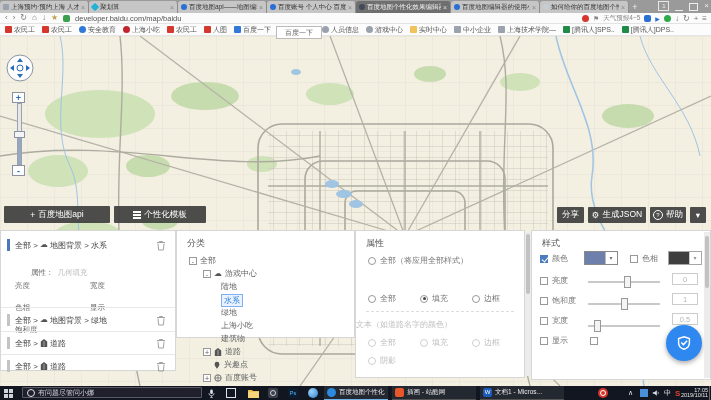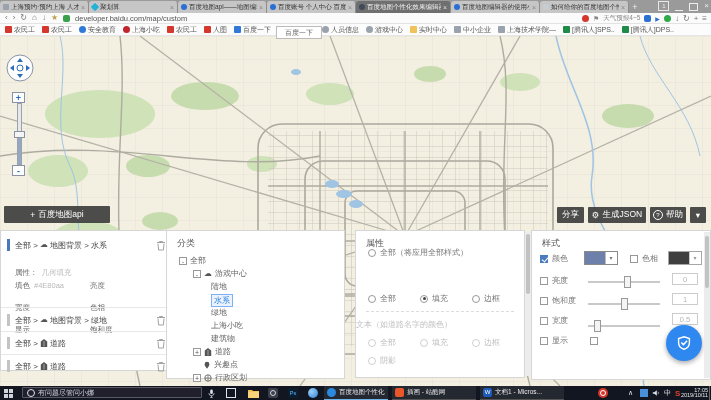--- a/index.html
+++ b/index.html
@@ -155,21 +155,21 @@
   </div>
 
   <div id="toolbar" class="abs">
     <span class="navic">‹</span>
     <span class="navic">›</span>
     <span class="navic">↻</span>
     <span class="navic">⌂</span>
     <span class="navic">↓</span>
     <span class="navic" style="color:#b9a54c">★</span>
     <span style="width:7px;height:7px;background:#39a04c;border-radius:2px"></span>
-    <span id="urltext">developer.baidu.com/map/custom</span>
+    <span id="urltext">developer.baidu.com/map/baidu</span>
   </div>
   <div id="extbar">
     <span class="ext" style="background:#d5372c;border-radius:50%"></span>
     <span style="font-size:7px;color:#888">⚑</span>
     <span style="font-size:6.5px;color:#888">天气预报4~5</span>
     <span class="ext" style="background:#2a6fd3"></span>
     <span style="font-size:6px;color:#2a6fd3">▶</span>
     <span class="ext" style="background:#2faa4a;border-radius:50%"></span>
     <span class="navic">↓</span>
     <span class="navic">↻</span>
@@ -325,20 +325,28 @@
       <div id="zfill"></div>
       <div id="zhandle"></div>
     </div>
     <div class="zbox">-</div>
   </div>
 
   <div class="dkbtn abs" style="left:4px;top:206px;width:106px;height:17px">
     <span>+</span>
     <span>百度地图api</span>
   </div>
+  <div class="dkbtn abs" style="left:114px;top:206px;width:92px;height:17px">
+    <svg width="8" height="8" viewBox="0 0 8 8">
+        <rect x="0" y="0" width="8" height="2" fill="#fff"></rect>
+        <rect x="0" y="3" width="8" height="2" fill="#fff"></rect>
+        <rect x="0" y="6" width="8" height="2" fill="#fff"></rect>
+      </svg>
+    <span>个性化模板</span>
+  </div>
   <div class="dkbtn abs" style="left:557px;top:207px;width:27px;height:16px">
     <span>分享</span>
   </div>
   <div class="dkbtn abs" style="left:588px;top:207px;width:58px;height:16px">
     <span>⚙</span>
     <span>生成JSON</span>
   </div>
   <div class="dkbtn abs" style="left:650px;top:207px;width:36px;height:16px">
     <span style="width:8px;height:8px;border:1px solid #fff;border-radius:50%;font-size:6px;line-height:8px;text-align:center">?</span>
     <span>帮助</span>
@@ -352,25 +360,24 @@
       <span class="rbar" style="background:#4a78b8"></span>
       <span class="rtext">
         <span>全部 &gt;</span>
         <span class="cloudic">☁</span>
         <span>地图背景 &gt; 水系</span>
       </span>
       <svg class="trash" viewBox="0 0 10 11">
           <path d="M1 2.5h8M3.5 2.5v-1h3v1M2 3.5l.6 6.5h4.8L8 3.5" fill="none" stroke="#999" stroke-width="0.9"></path>
         </svg>
     </div>
-    <div class="abs" style="left:14px;top:30px">
+    <div class="abs" style="left:30px;top:30px">
       <span class="dlabel">属性：</span><span class="dvalue">几何填充</span>
     </div>
     <div class="abs" style="left:14px;top:43px;width:150px;display:grid;grid-template-columns:1fr 1fr;row-gap:4px">
-      <div><span class="dlabel">填色</span><span class="dvalue">#4E80aa</span></div>
       <div><span class="dlabel">亮度</span></div>
       <div><span class="dlabel">宽度</span></div>
       <div><span class="dlabel">色相</span></div>
       <div><span class="dlabel">显示</span></div>
       <div><span class="dlabel">饱和度</span></div>
     </div>
     <div class="sep" style="top:76px"></div>
     <div class="rule-head" style="top:78px">
       <span class="rbar" style="background:#c4c4c4"></span>
       <span class="rtext">
@@ -407,21 +414,21 @@
             <path d="M5 3v6" stroke="#fff" stroke-width="1" stroke-dasharray="1.5 1"></path>
           </svg>
         <span>道路</span>
       </span>
       <svg class="trash" viewBox="0 0 10 11">
           <path d="M1 2.5h8M3.5 2.5v-1h3v1M2 3.5l.6 6.5h4.8L8 3.5" fill="none" stroke="#999" stroke-width="0.9"></path>
         </svg>
     </div>
   </div>
 
-  <div class="panel abs" style="left:166px;top:230px;width:179px;height:149px">
+  <div class="panel abs" style="left:176px;top:230px;width:179px;height:108px">
     <div class="ptitle">分类</div>
     <div class="trow" style="left:12px;top:24px">
       <span class="expander">-</span>
       <span>全部</span>
     </div>
     <div class="trow" style="left:26px;top:37px">
       <span class="expander">-</span>
       <span class="cloudic">☁</span>
       <span>游戏中心</span>
     </div>
@@ -453,27 +460,27 @@
           <path d="M5 1a3 3 0 013 3c0 2.2-3 5.5-3 5.5S2 6.2 2 4a3 3 0 013-3z" fill="#555"></path>
         </svg>
       <span>兴趣点</span>
     </div>
     <div class="trow" style="left:26px;top:141px">
       <span class="expander">+</span>
       <svg width="8" height="8" viewBox="0 0 10 10">
           <circle cx="5" cy="5" r="4" fill="none" stroke="#555"></circle>
           <path d="M1 5h8M5 1v8" stroke="#555" stroke-width="0.8"></path>
         </svg>
-      <span>行政区划</span>
+      <span>百度账号</span>
     </div>
   </div>
 
   <div class="panel abs" style="left:355px;top:230px;width:170px;height:148px">
     <div class="ptitle">属性</div>
-    <div class="prow" style="left:12px;top:16px">
+    <div class="prow" style="left:12px;top:24px">
       <span class="rd"></span>
       <span class="plbl">全部（将应用全部样式）</span>
     </div>
     <div class="prow" style="left:12px;top:62px">
       <span class="rd"></span>
       <span class="plbl">全部</span>
     </div>
     <div class="prow" style="left:64px;top:62px">
       <span class="rd on"></span>
       <span class="plbl">填充</span>

